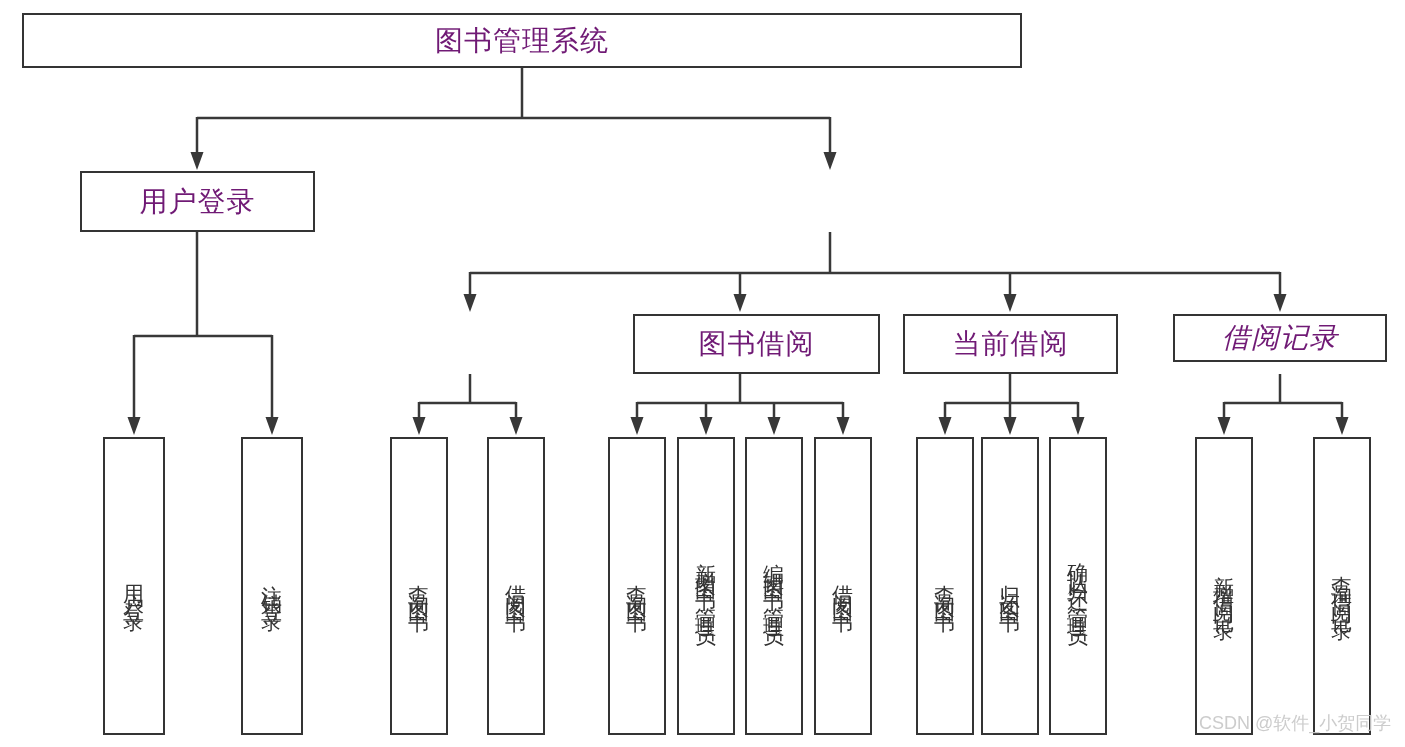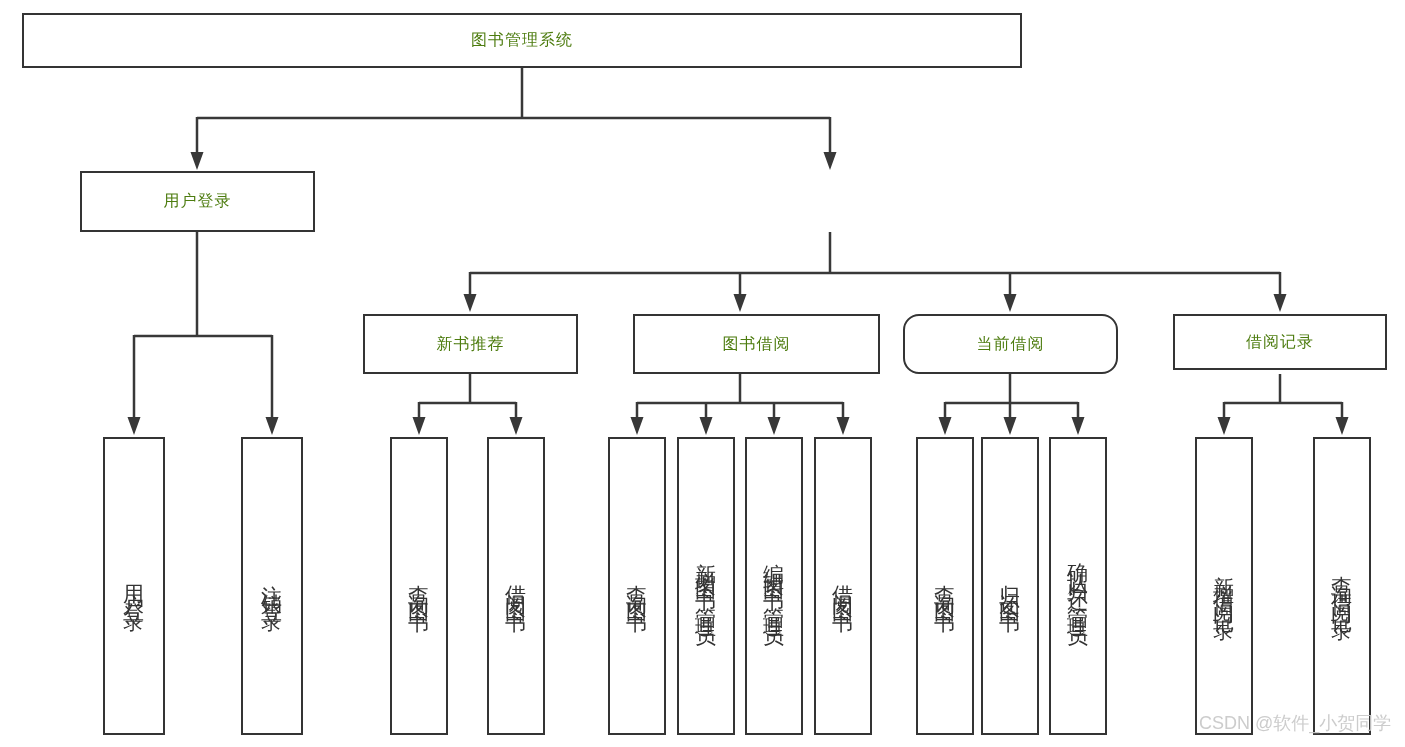--- a/index.html
+++ b/index.html
@@ -17,22 +17,22 @@
     width: 1405px; height: 747px;
   }
   .hbox {
     position: absolute;
     box-sizing: border-box;
     background: #ffffff;
     border: 2px solid #343434;
     display: flex;
     align-items: center;
     justify-content: center;
-    font-size: 16px;
-    color: #4d7c0f;
+    font-size: 28px;
+    color: #701a75;
     letter-spacing: 1px;
     white-space: nowrap;
   }
   .vbox {
     position: absolute;
     box-sizing: border-box;
     top: 437px;
     height: 298px;
     width: 58px;
     background: #ffffff;
@@ -84,24 +84,23 @@
          M767.5,417L780.5,417L774,435Z M836.5,417L849.5,417L843,435Z
          M938.5,417L951.5,417L945,435Z M1003.5,417L1016.5,417L1010,435Z
          M1071.5,417L1084.5,417L1078,435Z
          M1217.5,417L1230.5,417L1224,435Z M1335.5,417L1348.5,417L1342,435Z"></path>
   </svg>
 
   <div class="hbox" style="left:22px; top:13px; width:1000px; height:55px;">图书管理系统</div>
 
   <div class="hbox" style="left:80px; top:171px; width:235px; height:61px;">用户登录</div>
 
-  <div class="hbox" style="left:363px; top:314px; width:215px; height:60px;">新书推荐</div>
   <div class="hbox" style="left:633px; top:314px; width:247px; height:60px;">图书借阅</div>
-  <div class="hbox" style="left:903px; top:314px; width:215px; height:60px;border-radius:16px;">当前借阅</div>
-  <div class="hbox" style="left:1173px; top:314px; width:214px; height:56px;">借阅记录</div>
+  <div class="hbox" style="left:903px; top:314px; width:215px; height:60px;">当前借阅</div>
+  <div class="hbox" style="left:1173px; top:314px; width:214px; height:48px;font-style:italic;">借阅记录</div>
 
   <div class="vbox wide" style="left:103px;">
     <span class="vtext">用户登录</span>
   </div>
   <div class="vbox wide" style="left:241px;">
     <span class="vtext">注销登录</span>
   </div>
 
   <div class="vbox" style="left:390px;">
     <span class="vtext">查询图书</span>

